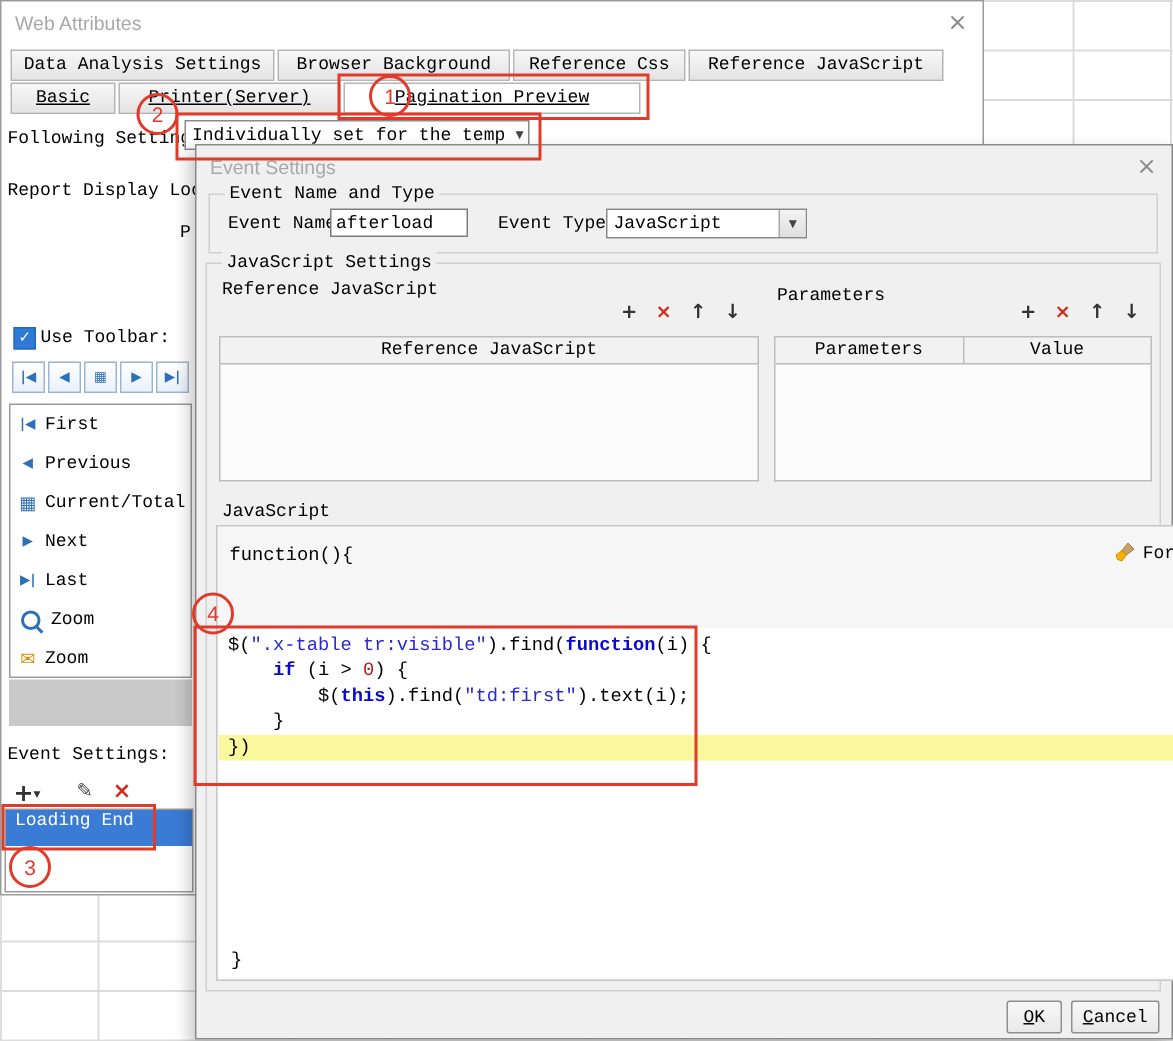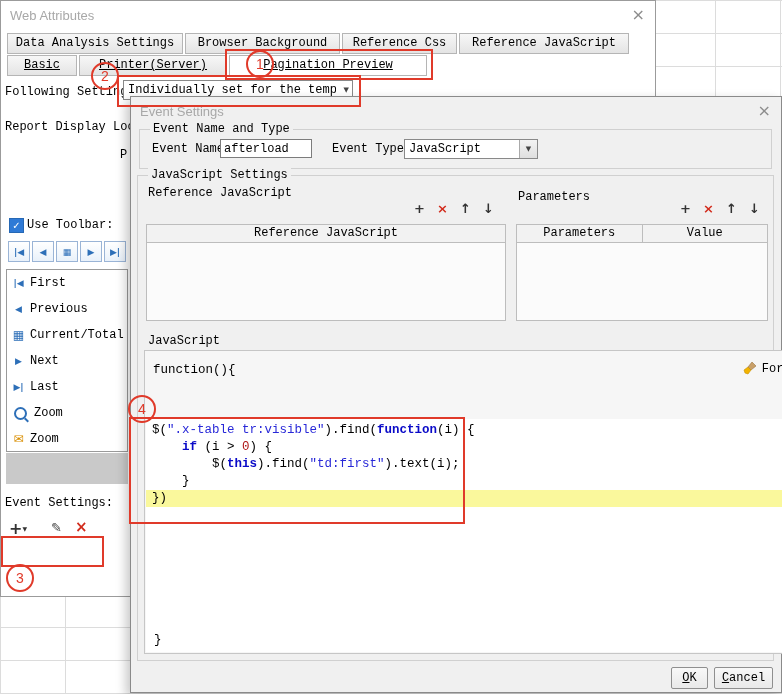--- a/index.html
+++ b/index.html
@@ -198,20 +198,23 @@
   <div class="actico" style="left:8px;top:518px;font:bold 16px 'DejaVu Sans',sans-serif;color:#333;">
     <span>+</span><span style="font-size:6px;vertical-align:3px;color:#333;">▼</span>
   </div>
   <div class="actico" style="left:50px;top:519px;font:13px 'DejaVu Sans',sans-serif;color:#444;">
     <span>✎</span>
   </div>
   <div class="actico" style="left:74px;top:517px;font:bold 15px 'DejaVu Sans',sans-serif;color:#d22c1d;">
     <span>×</span>
   </div>
 
+  <div id="evlist">
+      <div class="evrow sel">Loading End</div>
+    </div>
 </div>
 
 <div class="dlg" id="evdlg">
   <div class="titlebar">
     <span class="title">Event Settings</span>
     <span class="closebtn">×</span>
   </div>
 
   <div class="grp" id="grpEvent" style="position:absolute;">
     <span class="grp-title">Event Name and Type</span>

